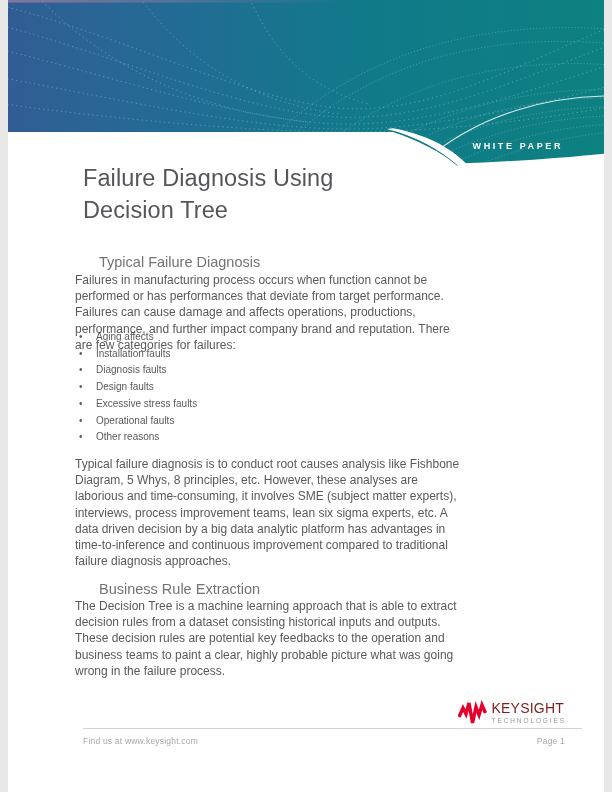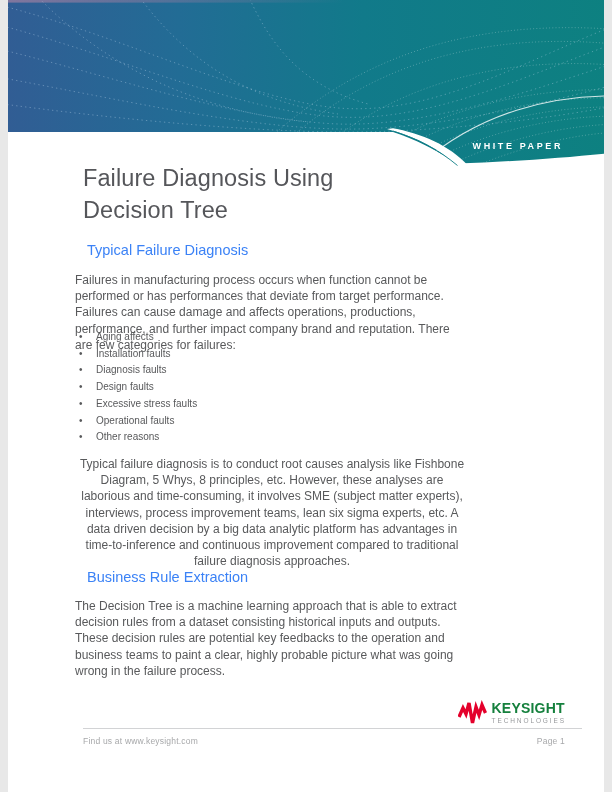--- a/index.html
+++ b/index.html
@@ -17,54 +17,54 @@
     position:absolute; top:141px; right:41px;
     font-size:9px; font-weight:600; letter-spacing:2.6px;
     color:#ffffff; white-space:nowrap;
   }
   .doc-title {
     position:absolute; left:75px; top:163px; margin:0;
     font-size:23.5px; font-weight:400; line-height:31.5px;
     color:#55565a; letter-spacing:0.1px;
   }
   .h2 {
-    position:absolute; left:75px; margin:4px;
+    position:absolute; left:75px; margin:16px;
     font-size:14.5px; font-weight:400; line-height:18px;
-    color:#3b82f6;
+    color:#737373;
   }
   .h2-1 { top:237px; }
   .h2-2 { top:564px; }
   .body-p {
     position:absolute; left:59px; margin:8px;
     width:394px; font-size:12px; line-height:16.2px;
     color:#58595b;
   }
   .p1 { top:264px; }
-  .p2 { top:448px;text-align:center; }
+  .p2 { top:448px; }
   .p3 { top:590px; }
   .fault-list {
     position:absolute; left:70px; top:329px; margin:0; padding:0;
     list-style:none; width:380px;
   }
   .fault-list li {
     position:relative; padding-left:18px;
     font-size:10px; line-height:16.7px; color:#58595b;
   }
   .fault-list li::before {
     content:"\2022";
     position:absolute; left:1px; top:0;
     font-size:10px; color:#58595b;
   }
   .logo {
     position:absolute; top:700px; right:38px;
     display:flex; align-items:center; gap:5px;
   }
   .logo-text { display:flex; flex-direction:column; align-items:flex-start; }
   .logo-brand {
-    font-size:14px; font-weight:700; color:#15803d;
+    font-size:14px; font-weight:400; color:#7f1d1d;
     letter-spacing:0.2px; line-height:14px;
   }
   .logo-sub {
     font-size:6.5px; color:#96989b; letter-spacing:1.9px;
     line-height:8px; margin-top:2px;
   }
   .footer-rule {
     position:absolute; left:75px; top:728px;
     width:499px; height:1px; background:#d2d3d5;
   }

